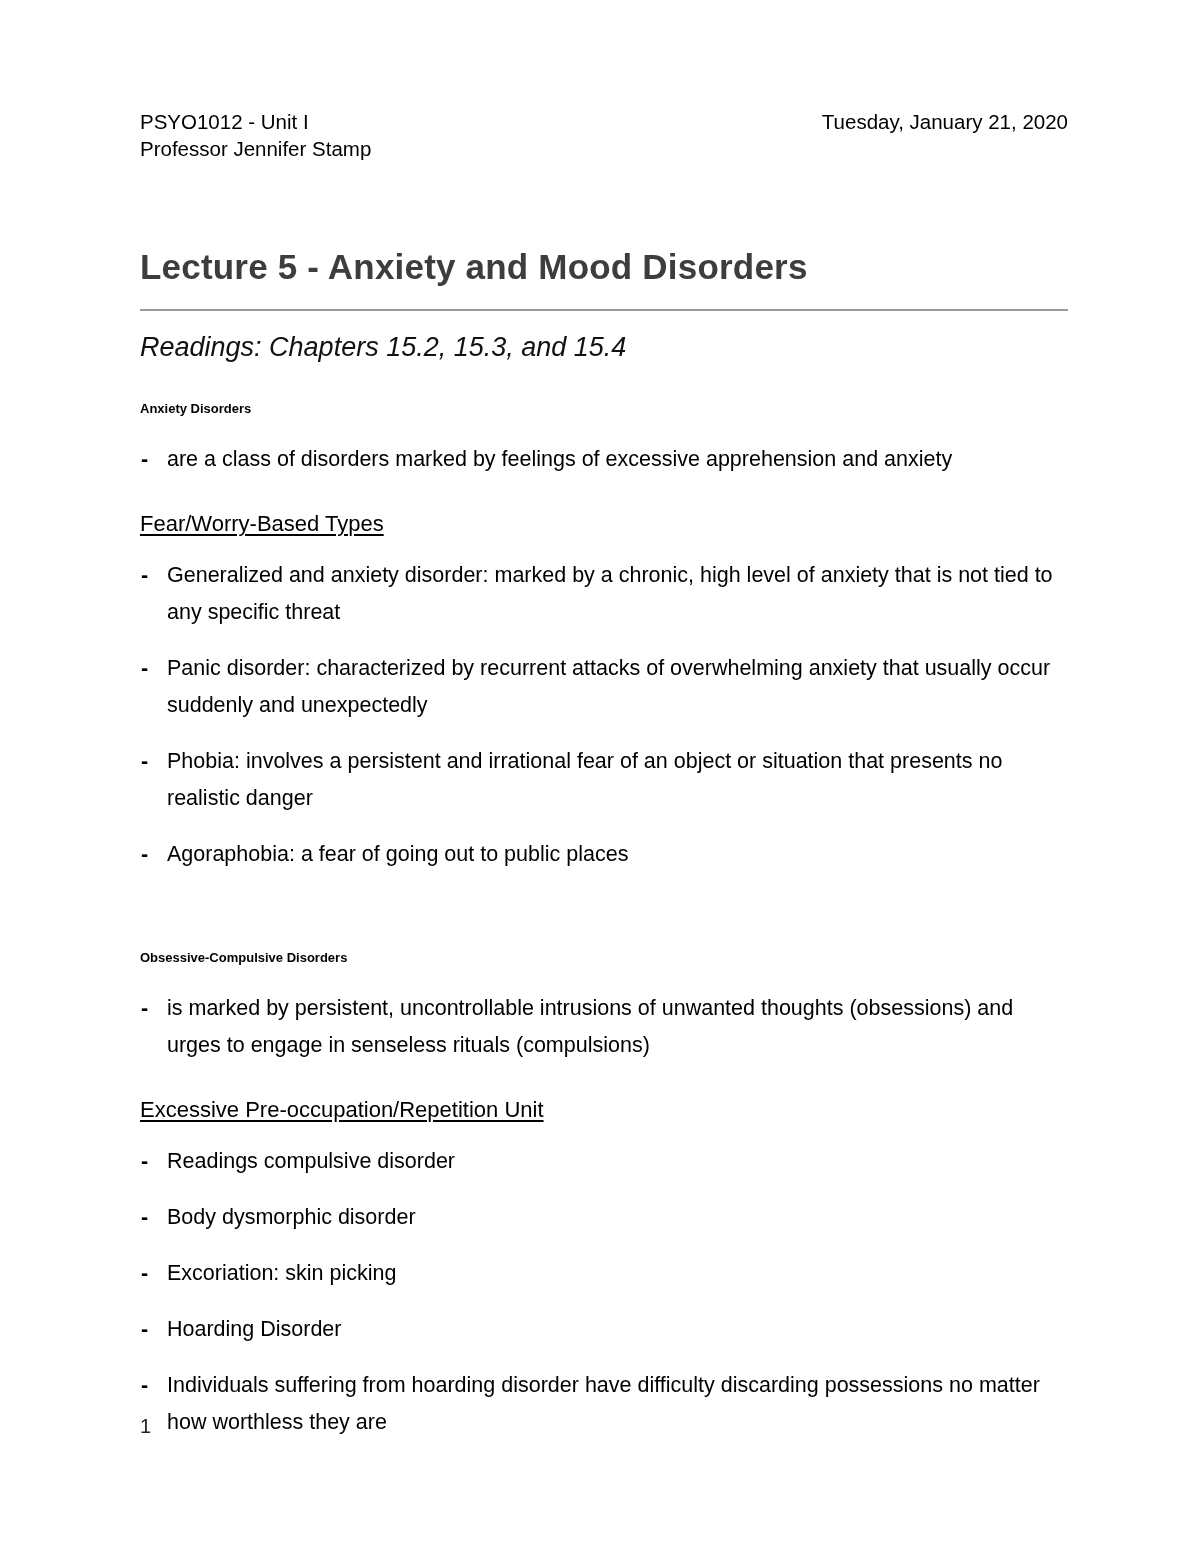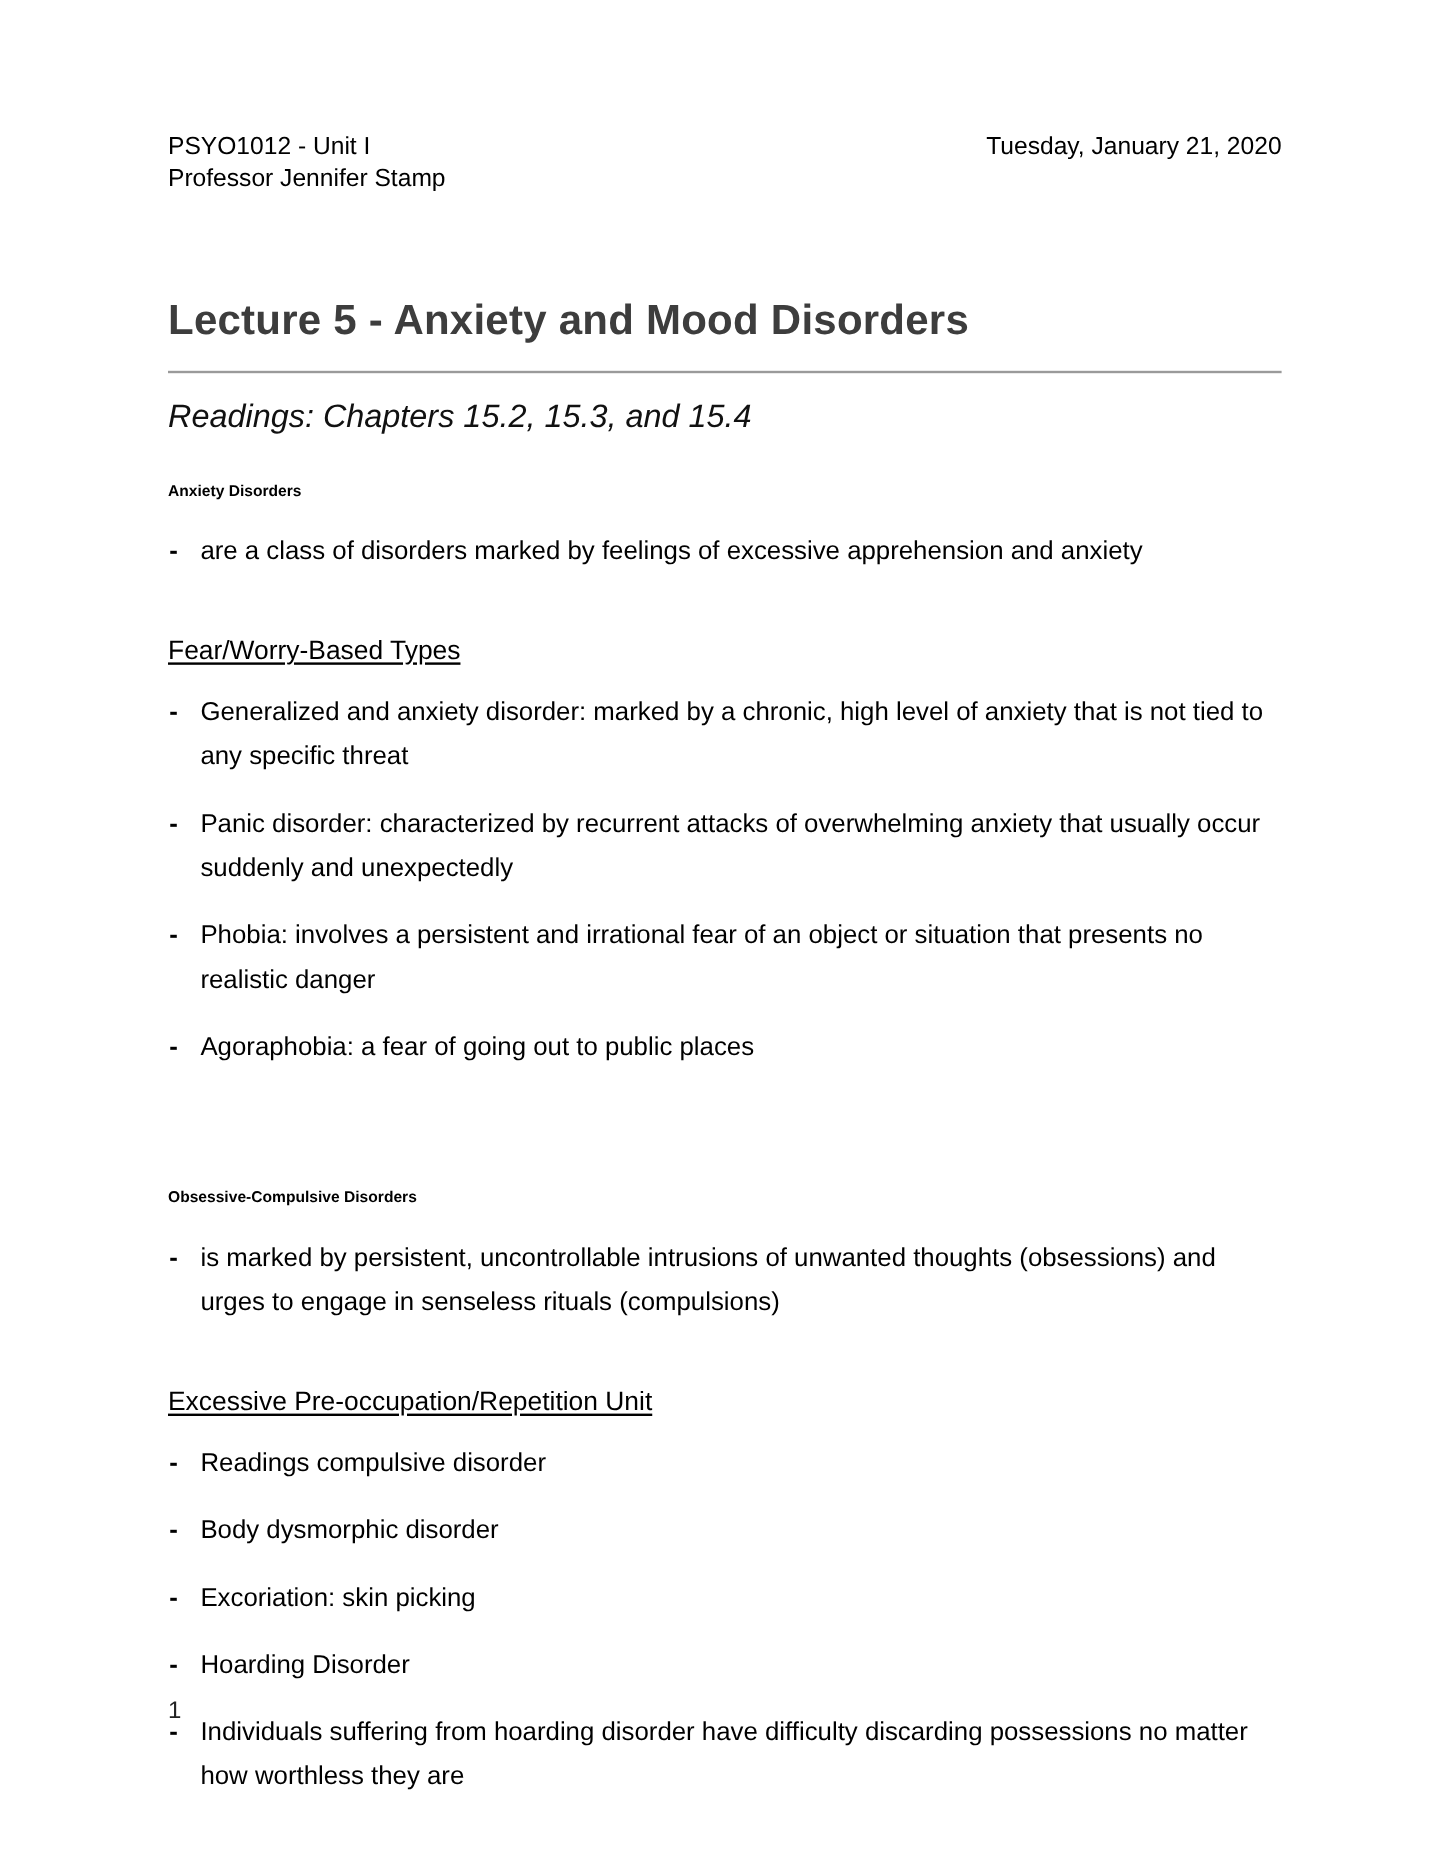--- a/index.html
+++ b/index.html
@@ -79,31 +79,31 @@
 
   
   .section-heading {
     font-size: 13px;
     line-height: 26px;
     font-weight: bold;
     color: #000;
     margin-top: 32px;
   }
   .section-heading.spaced-above {
-    margin-top: 94px;
+    margin-top: 72px;
   }
 
   .sub-heading {
     font-size: 22px;
     line-height: 29px;
     font-weight: normal;
     text-decoration: underline;
     text-underline-offset: 3px;
     color: #000;
-    margin-top: 49px;
+    margin-top: 31px;
     display: block;
   }
 
   
   .bullet-list {
     list-style: none;
     margin: 0;
     padding: 0;
   }
   .bullet-item {

